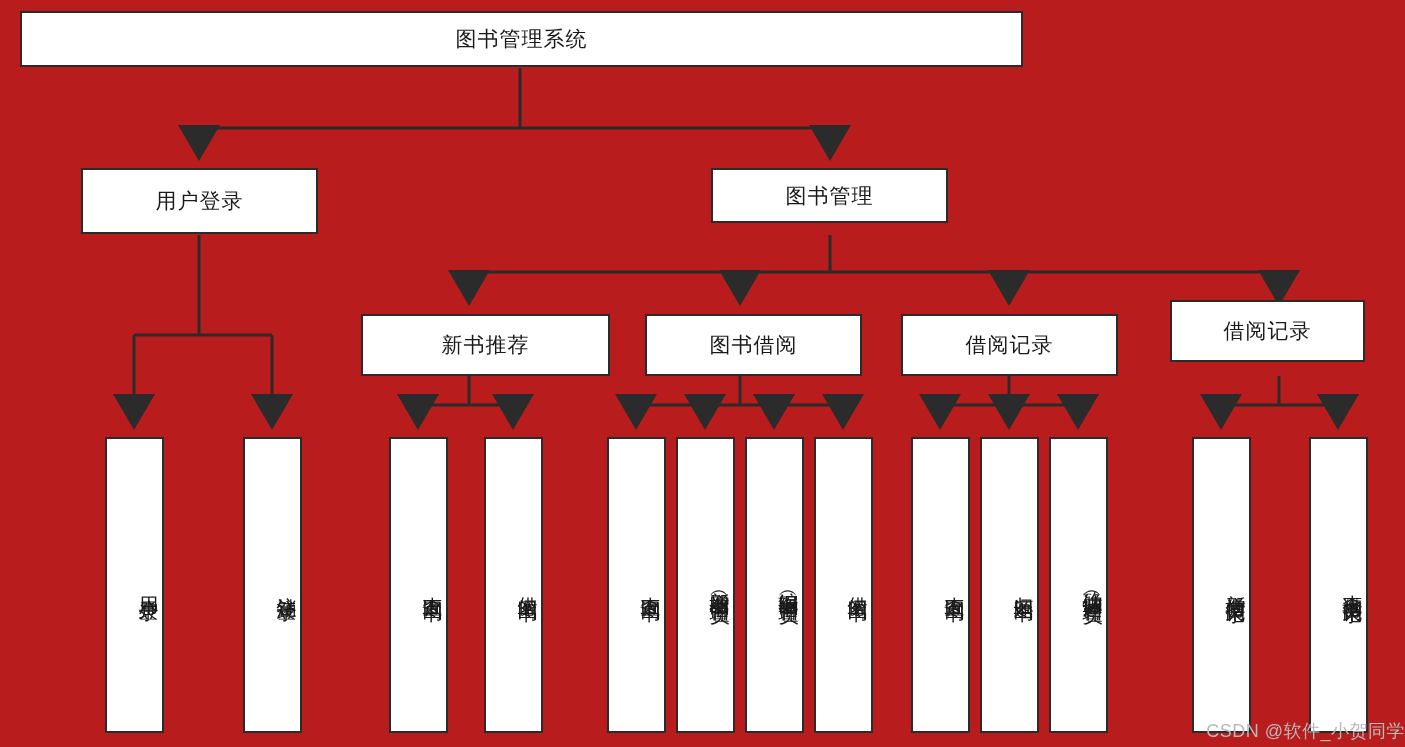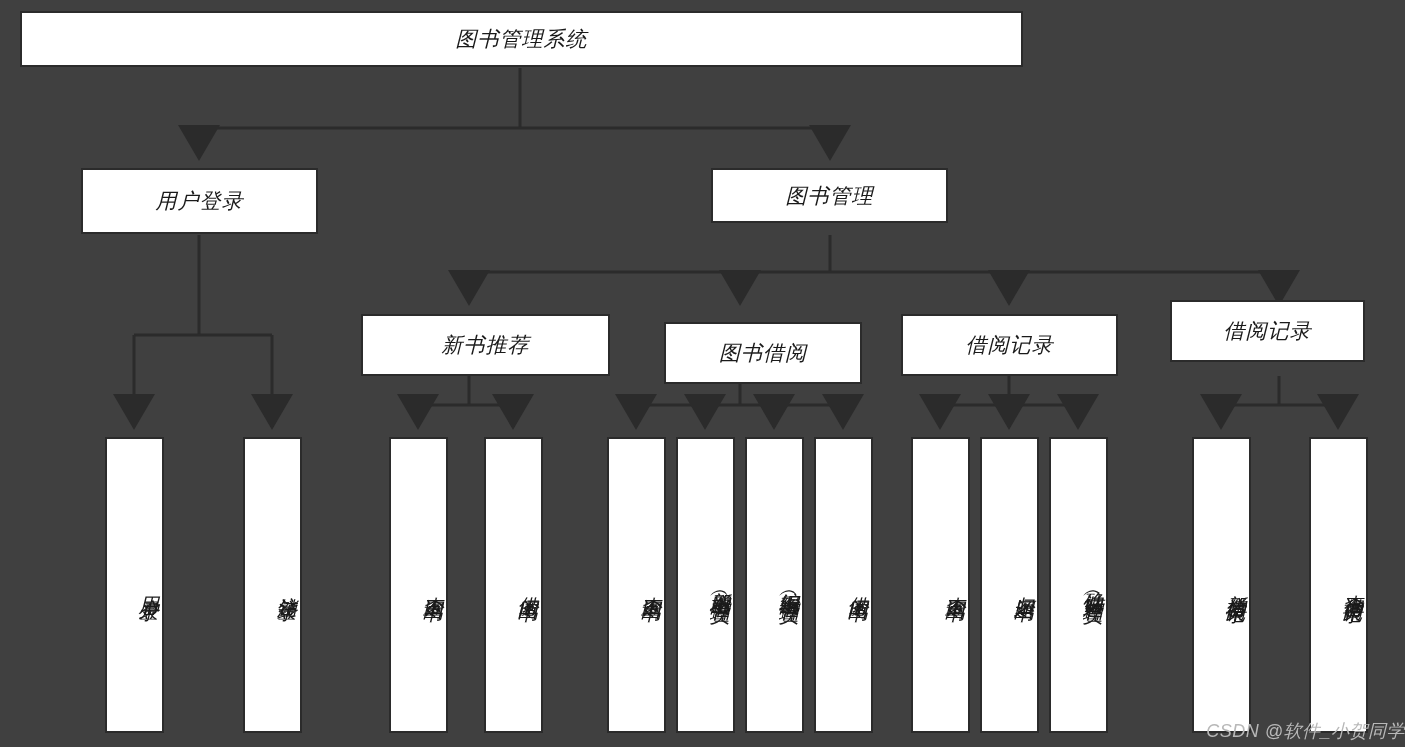--- a/index.html
+++ b/index.html
@@ -7,23 +7,22 @@
     padding: 0;
     background: #ffffff;
   }
   body {
     font-family: "Liberation Sans", "DejaVu Sans", sans-serif;
   }
   #canvas {
     position: relative;
     width: 1405px;
     height: 747px;
-    background: #404040;
+    background: #b91c1c;
     overflow: hidden;
-    font-style: italic;
   }
   .node {
     position: absolute;
     box-sizing: border-box;
     border: 2px solid #2b2b2b;
     background: #ffffff;
     display: flex;
     align-items: center;
     justify-content: center;
     color: #1a1a1a;
@@ -132,21 +131,21 @@
   </div>
 
   <div class="node horiz" style="left:711px; top:168px; width:237px; height:55px;">
     <span>图书管理</span>
   </div>
 
   <div class="node horiz" style="left:361px; top:314px; width:249px; height:62px;">
     <span>新书推荐</span>
   </div>
 
-  <div class="node horiz" style="left:664px; top:314px; width:198px; height:62px;margin-top:8px;">
+  <div class="node horiz" style="left:645px; top:314px; width:217px; height:62px;">
     <span>图书借阅</span>
   </div>
 
   <div class="node horiz" style="left:901px; top:314px; width:217px; height:62px;">
     <span>借阅记录</span>
   </div>
 
   <div class="node horiz" style="left:1170px; top:300px; width:195px; height:62px;">
     <span>借阅记录</span>
   </div>

